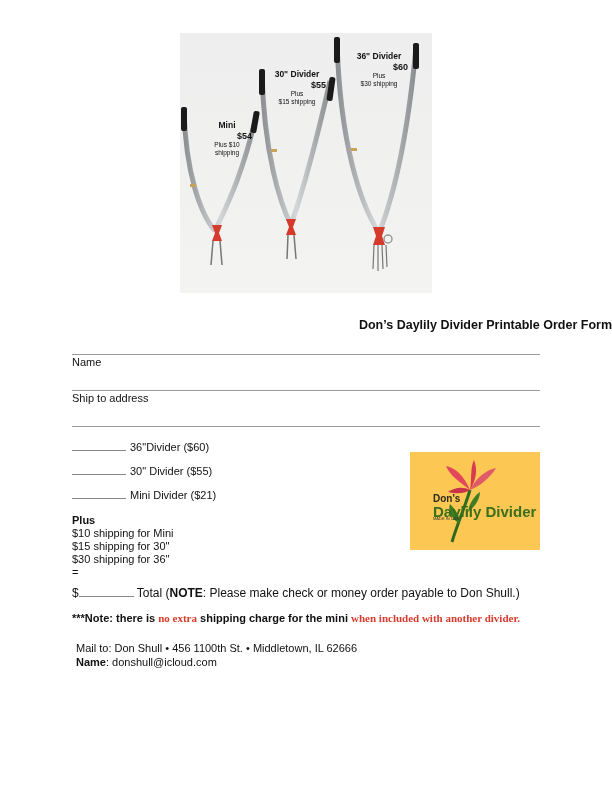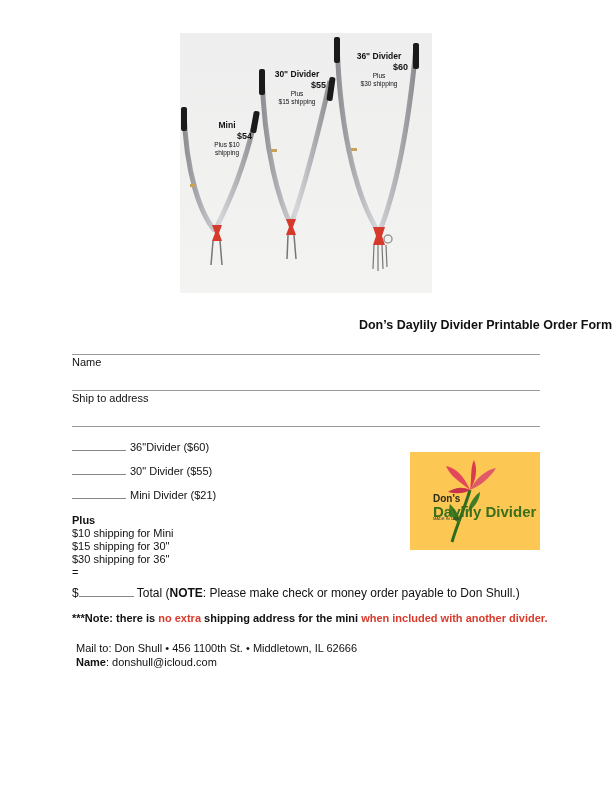--- a/index.html
+++ b/index.html
@@ -31,21 +31,21 @@
   .plus { left: 72px; top: 514px; font-size: 11px; line-height: 13px; }
   .plus b { font-weight: bold; }
 
   .logo { left: 410px; top: 452px; width: 130px; height: 98px; background: #fcc853; }
   .logo .w1 { position: absolute; left: 23px; top: 41px; font-size: 10px; font-weight: bold; color: #2a2a1a; }
   .logo .w2 { position: absolute; left: 23px; top: 51px; font-size: 15px; font-weight: bold; color: #3b6e1d; white-space: nowrap; }
   .logo .w3 { position: absolute; left: 23px; top: 64px; font-size: 4px; color: #3a3a2a; }
 
   .total { left: 72px; top: 586px; font-size: 12px; }
   .note { left: 72px; top: 612px; font-size: 11px; font-weight: bold; }
-  .red { color: #d93a2b; }
+  .red { color: #d93a2b; font-family: Liberation Serif, serif; }
   .mail { left: 76px; top: 641px; font-size: 11px; line-height: 14px; }
   .blankwide { display: inline-block; width: 55px; border-bottom: 1px solid #888; height: 10px; }
 </style>
 </head>
 <body>
 
 <div class="abs photo">
   <svg width="252" height="260" viewBox="0 0 252 260">
     <defs>
       <linearGradient id="rod" x1="0" x2="1">
@@ -143,19 +143,19 @@
   <div class="w2">Daylily Divider</div>
   <div class="w3">MADE IN USA</div>
 </div>
 
 <div class="abs total">
   <span>$</span><span class="blankwide"></span>
   <span>Total (</span><b>NOTE</b><span>: Please make check or money order payable to Don Shull.)</span>
 </div>
 
 <div class="abs note">
-  <span>***Note: there is </span><span class="red">no extra</span><span> shipping address for the mini </span><span class="red">when included with another divider.</span>
+  <span>***Note: there is </span><span class="red">no extra</span><span> shipping charge for the mini </span><span class="red">when included with another divider.</span>
 </div>
 
 <div class="abs mail">
   <div>Mail to:  Don Shull  •  456 1100th St.  •  Middletown, IL 62666</div>
   <div><b>Name</b><span>: donshull@icloud.com</span></div>
 </div>
 
 </body></html>

